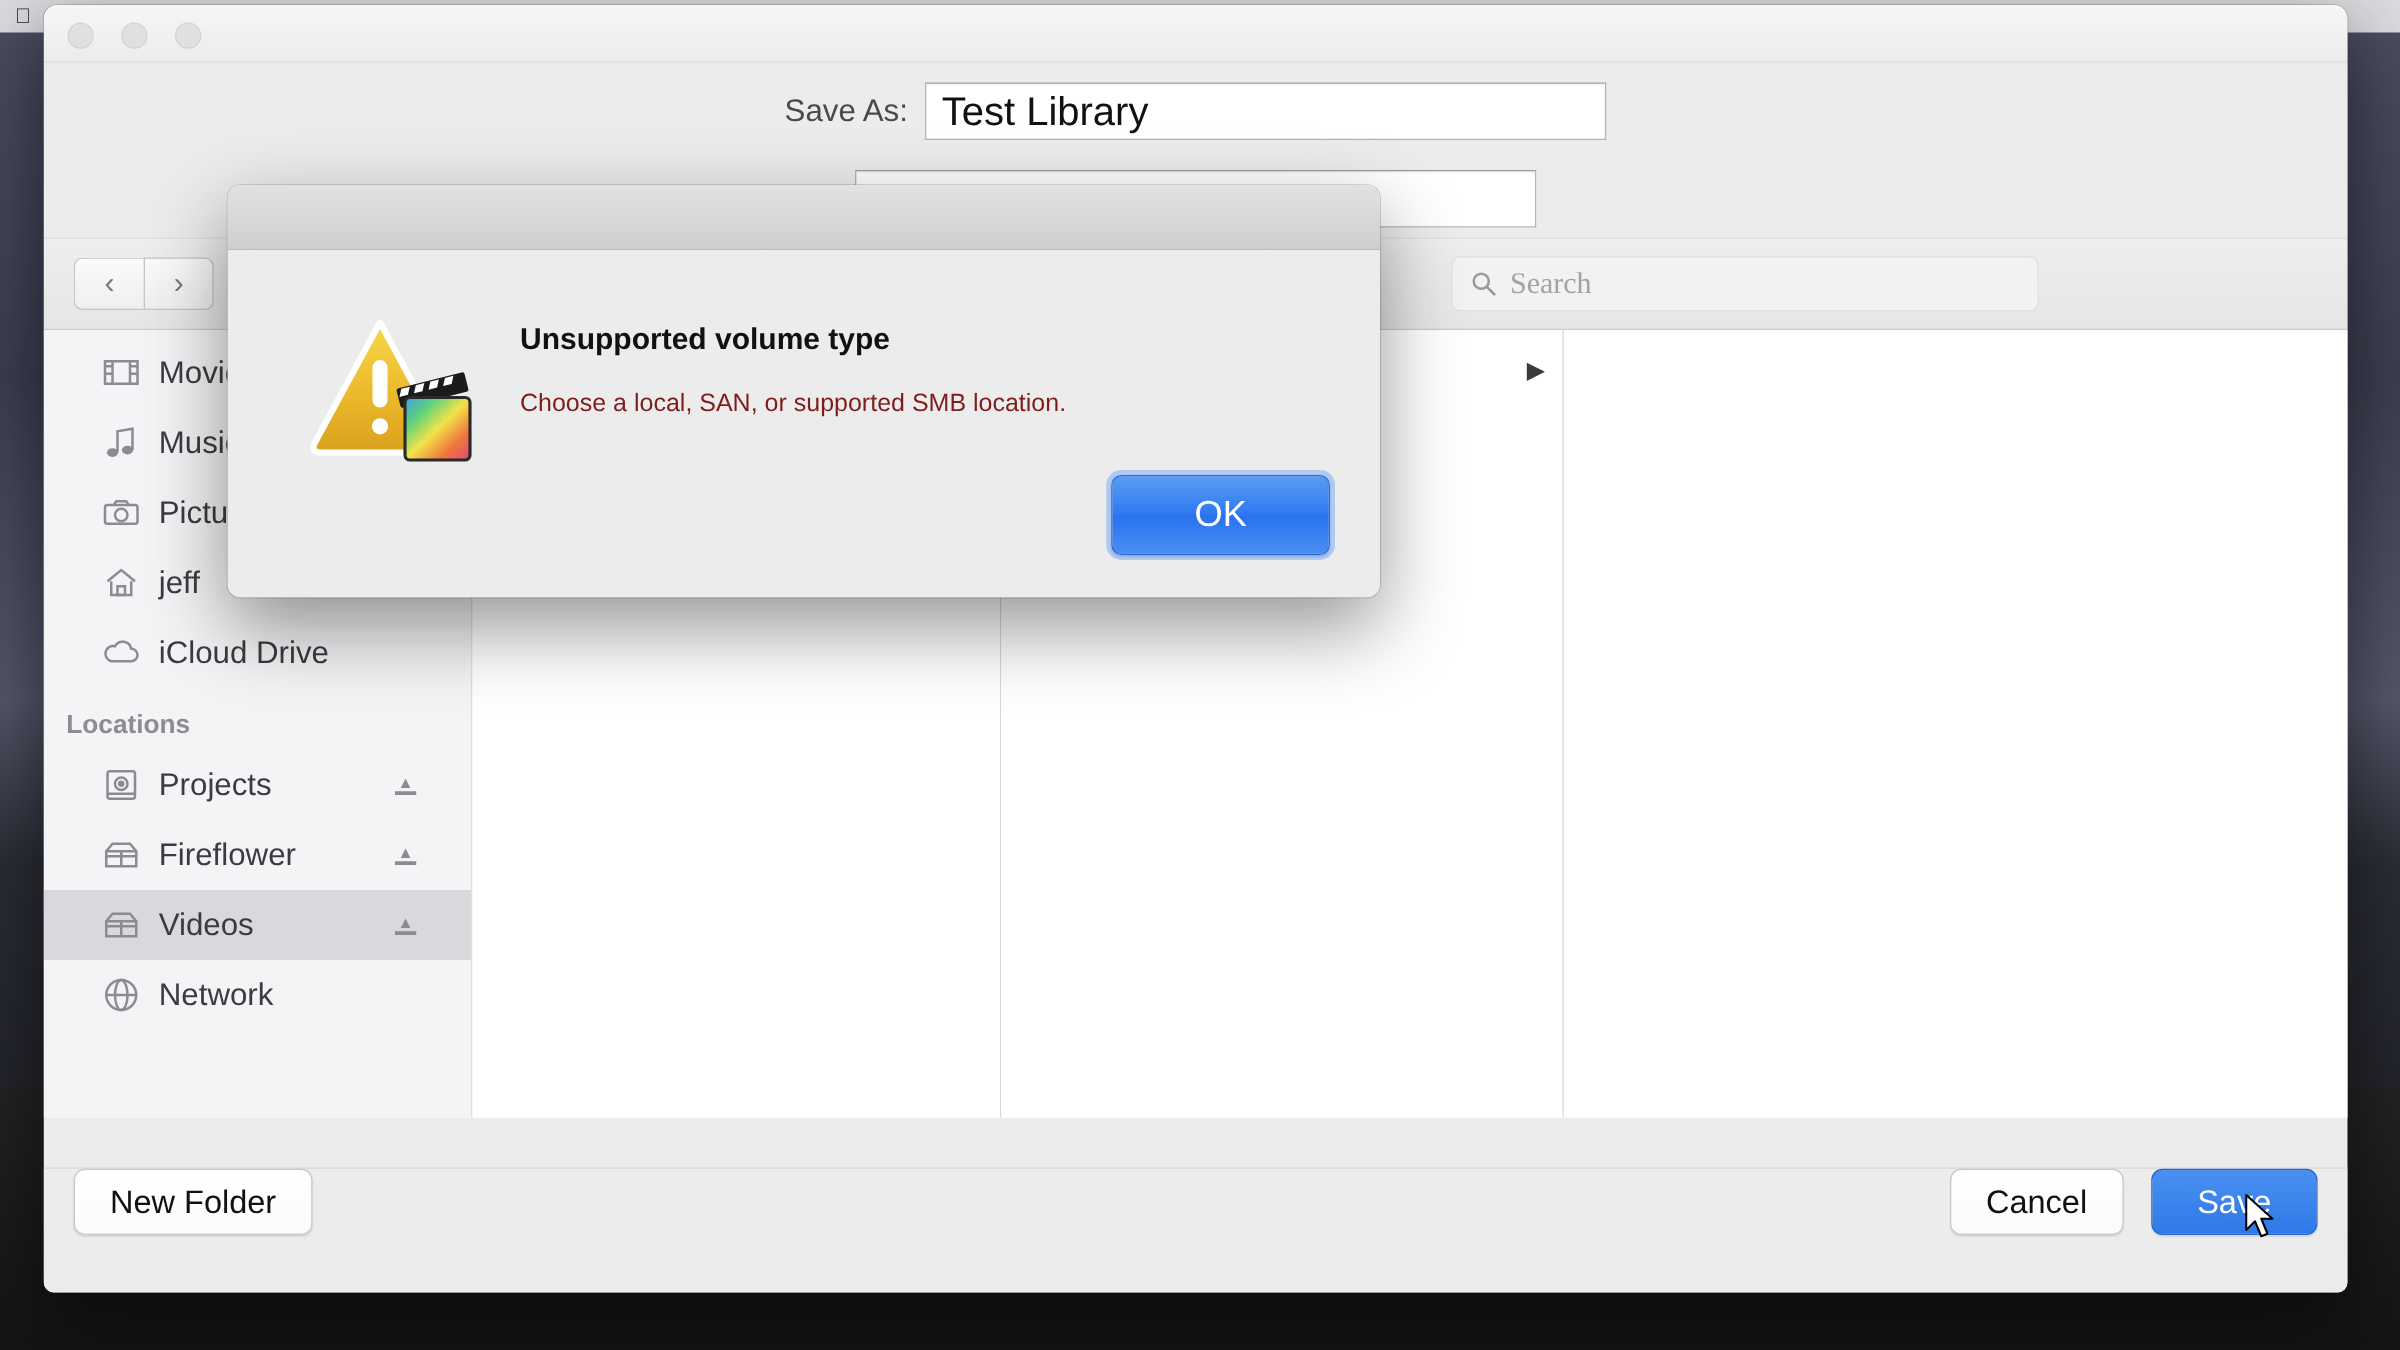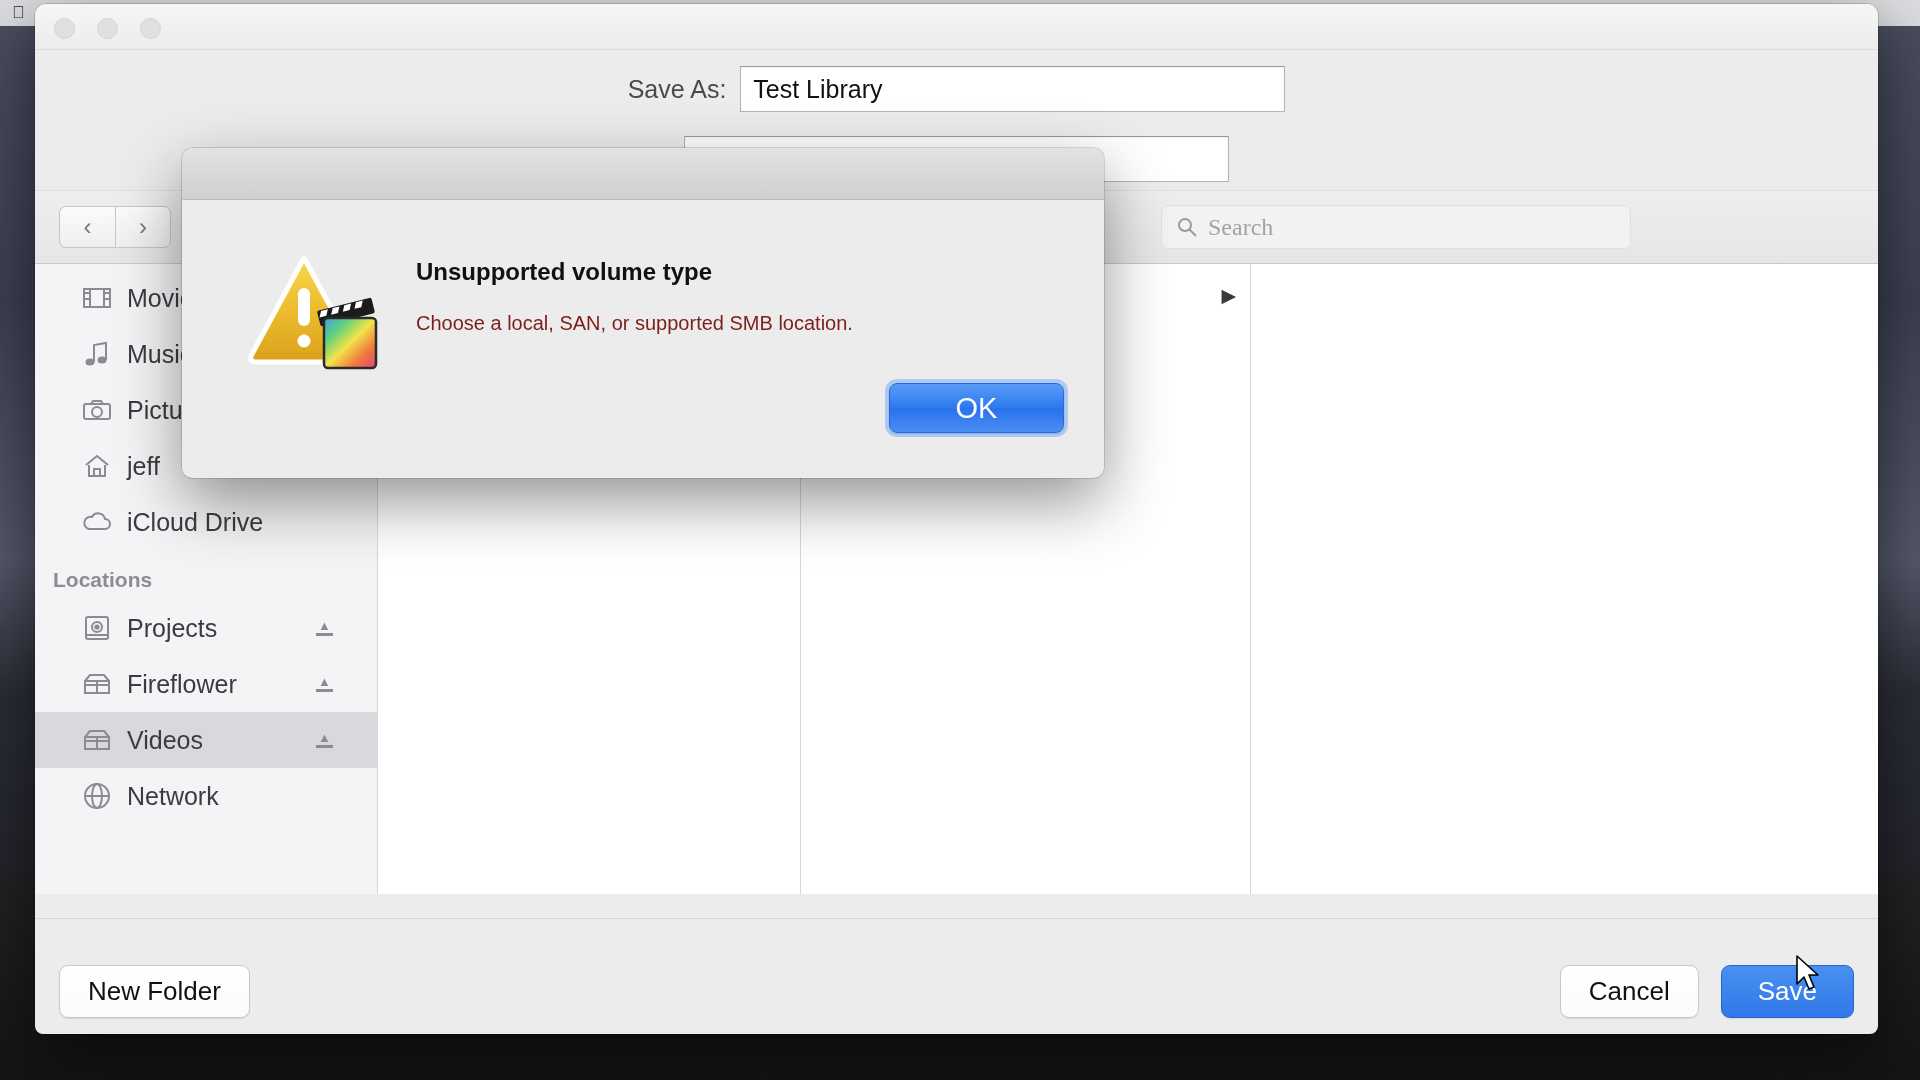--- a/index.html
+++ b/index.html
@@ -67,21 +67,21 @@
   }
   #saveas-label {
     font-size: 25px; color: #4a4a4a;
     margin-right: 14px;
   }
   #saveas-field {
     width: 545px; height: 46px;
     background: #ffffff;
     border: 1px solid #b4b4b4;
     border-top-color: #9a9a9a;
-    font-size: 25px;
+    font-size: 32px;
     color: #111;
     padding: 2px 12px;
     display: flex; align-items: center;
     box-shadow: inset 0 1px 2px rgba(0,0,0,0.06);
   }
 
   
   #tags-row {
     height: 62px;
     display: flex; align-items: center; justify-content: center;
@@ -234,25 +234,25 @@
   .share-row .eject-s { position:absolute; right: 52px; color:#8b8b90; font-size:13px; line-height:11px; }
   .share-row .eject-s .bar { display:block; width:17px; height:3px; background:#8b8b90; margin-top:2px; }
   .share-row .disclosure { position:absolute; right: 18px; color:#3a3a3a; font-size: 19px; }
 
   #col2 { width: 450px; border-right: 1px solid #d8d8dc; background:#fff; position: relative; }
   #col2-disclosure { position: absolute; right: 14px; top: 20px; color:#3a3a3a; font-size: 19px; }
   #col3 { flex: 1; background: #ffffff; }
 
   
   #bottombar {
-    position: absolute; left:0; right:0; bottom:16px;
+    position: absolute; left:0; right:0; bottom:0;
     height: 100px;
     background: #ececec;
     border-top: 1px solid #d6d6d6;
-    display: flex; align-items: flex-end;
+    display: flex; align-items: flex-start;
     padding: 0 24px;
   }
   .pushbtn {
     background: linear-gradient(180deg,#ffffff 0%, #fbfbfb 100%);
     border: 1px solid #c8c8c8;
     border-radius: 9px;
     box-shadow: 0 1px 1px rgba(0,0,0,0.09);
     font-size: 26px; color: #111;
     padding: 10px 28px;
   }
@@ -287,22 +287,22 @@
   }
   #alert-heading {
     position: absolute; left: 234px; top: 58px;
     font-size: 24px; font-weight: bold; color: #111;
   }
   #alert-message {
     position: absolute; left: 234px; top: 112px;
     font-size: 20px; color: #7f1d1d;
   }
   #ok-btn {
-    position: absolute; right: 40px; bottom: 45px;
-    width: 175px; height: 50px;
+    position: absolute; right: 40px; bottom: 34px;
+    width: 175px; height: 64px;
     background: linear-gradient(180deg,#5a9cf5 0%, #2f7af0 48%, #2a72ee 52%, #4b8ef3 100%);
     border: 1px solid #2a6ad6;
     border-radius: 8px;
     color: #ffffff;
     font-size: 29px;
     display:flex; align-items:center; justify-content:center;
     box-shadow: 0 0 0 4px rgba(100,160,250,0.45), 0 1px 2px rgba(0,0,0,0.25);
     margin-top: 29px;
   }
 

